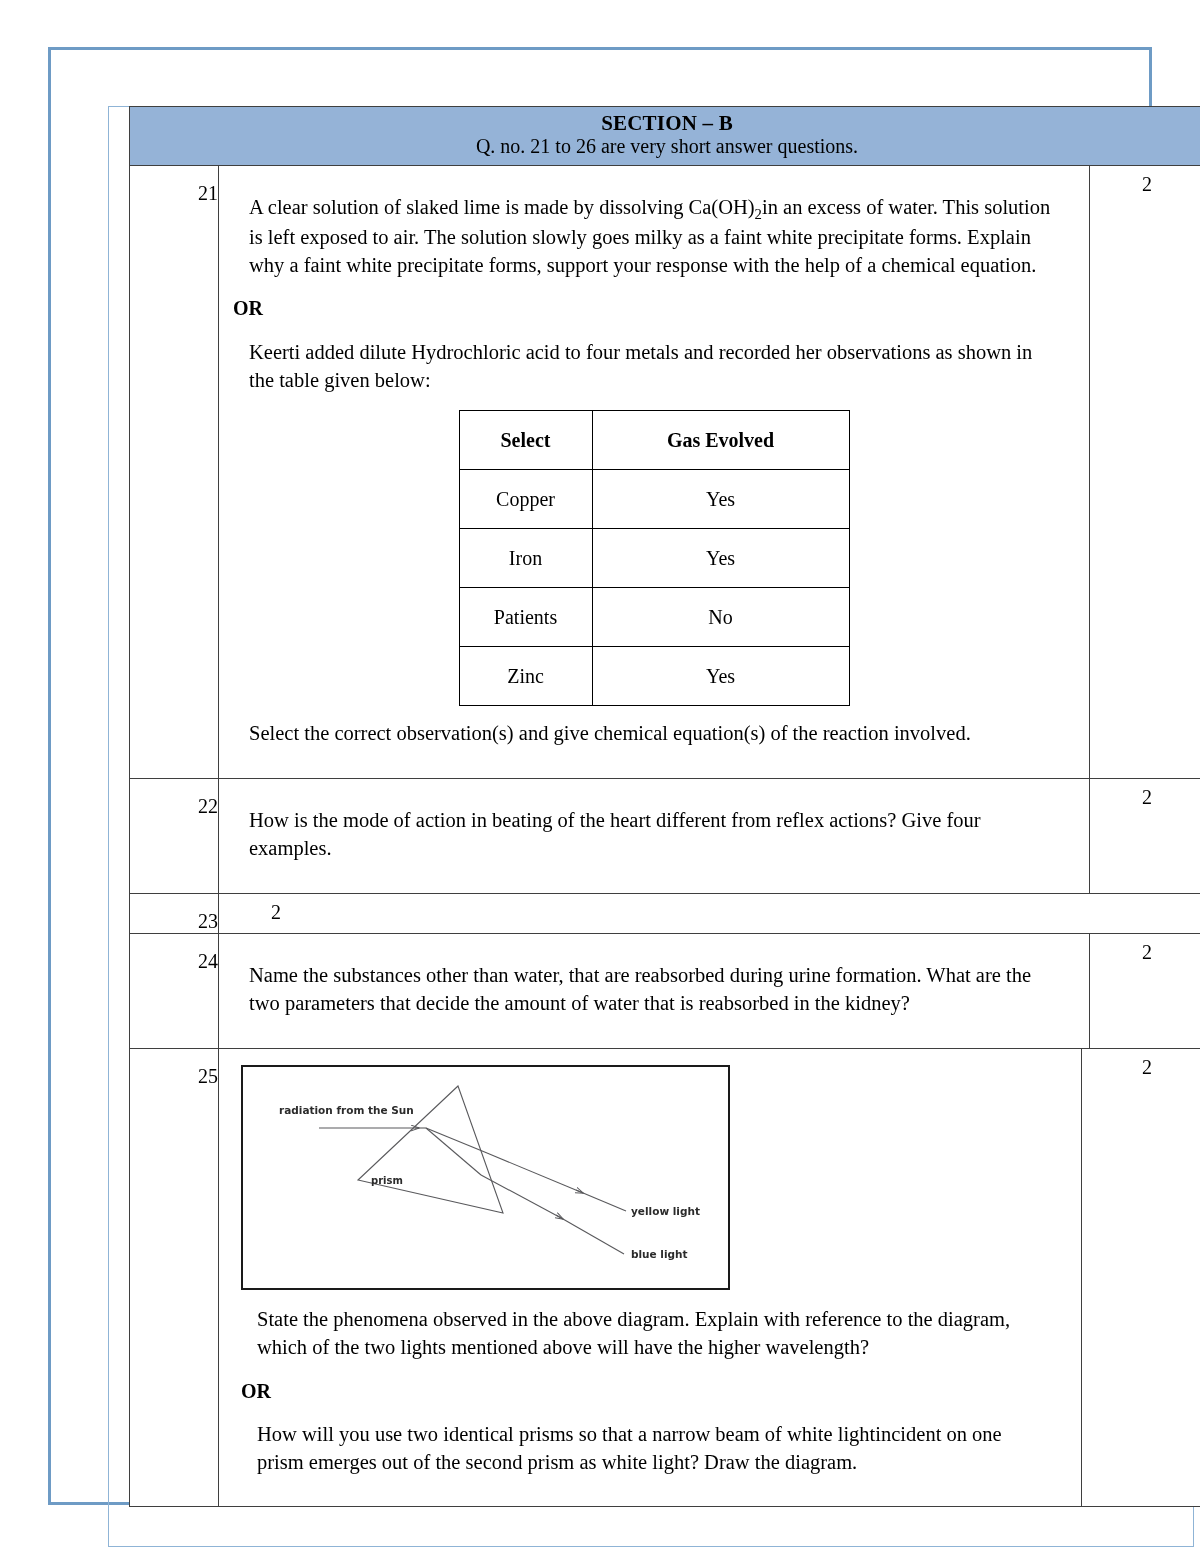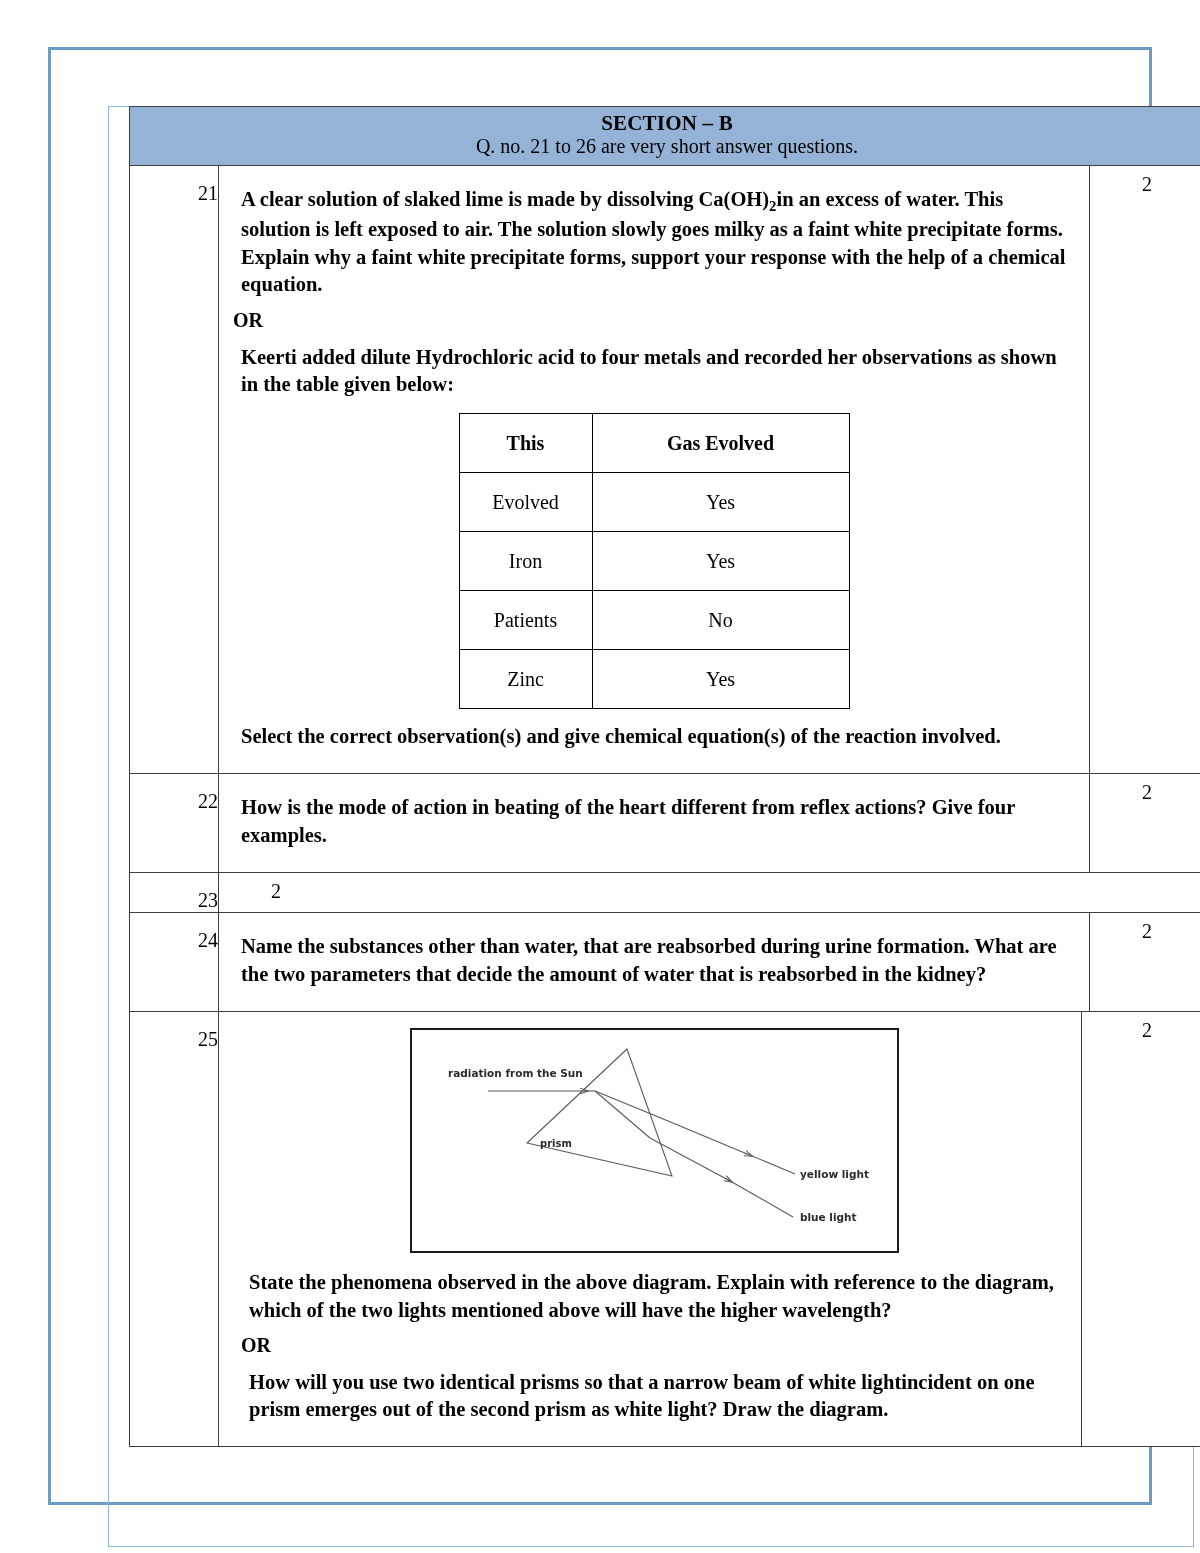--- a/index.html
+++ b/index.html
@@ -89,21 +89,21 @@
     line-height: 1.36;
   }
   .q-marks {
     width: 114px;
     flex: 0 0 114px;
     text-align: center;
     font-size: 20px;
     padding-top: 7px;
   }
 
-  .q-text { margin: 8px; font-weight: bold; }
+  .q-text { margin: 16px; }
   .or-line {
     text-align: left;
     font-weight: bold;
     font-size: 20px;
     margin: 8px 0 9px 0;
   }
   .sub { font-size: 0.72em; vertical-align: sub; }
 
   
   .metal-table-wrap {
@@ -126,21 +126,21 @@
   }
   table.metal-table th { font-weight: bold; }
   table.metal-table .col-metal { width: 133px; }
   table.metal-table .col-gas  { width: 257px; }
 
   .after-table { margin-top: 14px; }
 
   
   .figure-wrap {
     display: flex;
-    justify-content: center;
+    justify-content: flex-start;
     padding: 4px 0 10px 0;
   }
   .prism-figure {
     width: 489px;
     height: 225px;
     border: 2px solid #1a1a1a;
     background: #ffffff;
     position: relative;
   }
   .prism-figure svg { display: block; }
@@ -183,27 +183,27 @@
       <p class="q-text"><span>A clear solution of slaked lime is made by dissolving Ca(OH)</span><span class="sub">2</span><span>in an excess of water. This solution is left exposed to air. The solution slowly goes milky as a faint white precipitate forms. Explain why a faint white precipitate forms, support your response with the help of a chemical equation.</span></p>
 
       <div class="or-line">OR</div>
 
       <p class="q-text">Keerti added dilute Hydrochloric acid to four metals and recorded her observations as shown in the table given below:</p>
 
       <div class="metal-table-wrap">
         <table class="metal-table">
           <thead>
             <tr>
-              <th class="col-metal">This</th>
+              <th class="col-metal">Select</th>
               <th class="col-gas">Gas Evolved</th>
             </tr>
           </thead>
           <tbody>
             <tr>
-              <td>Evolved</td>
+              <td>Copper</td>
               <td>Yes</td>
             </tr>
             <tr>
               <td>Iron</td>
               <td>Yes</td>
             </tr>
             <tr>
               <td>Patients</td>
               <td>No</td>
             </tr>

